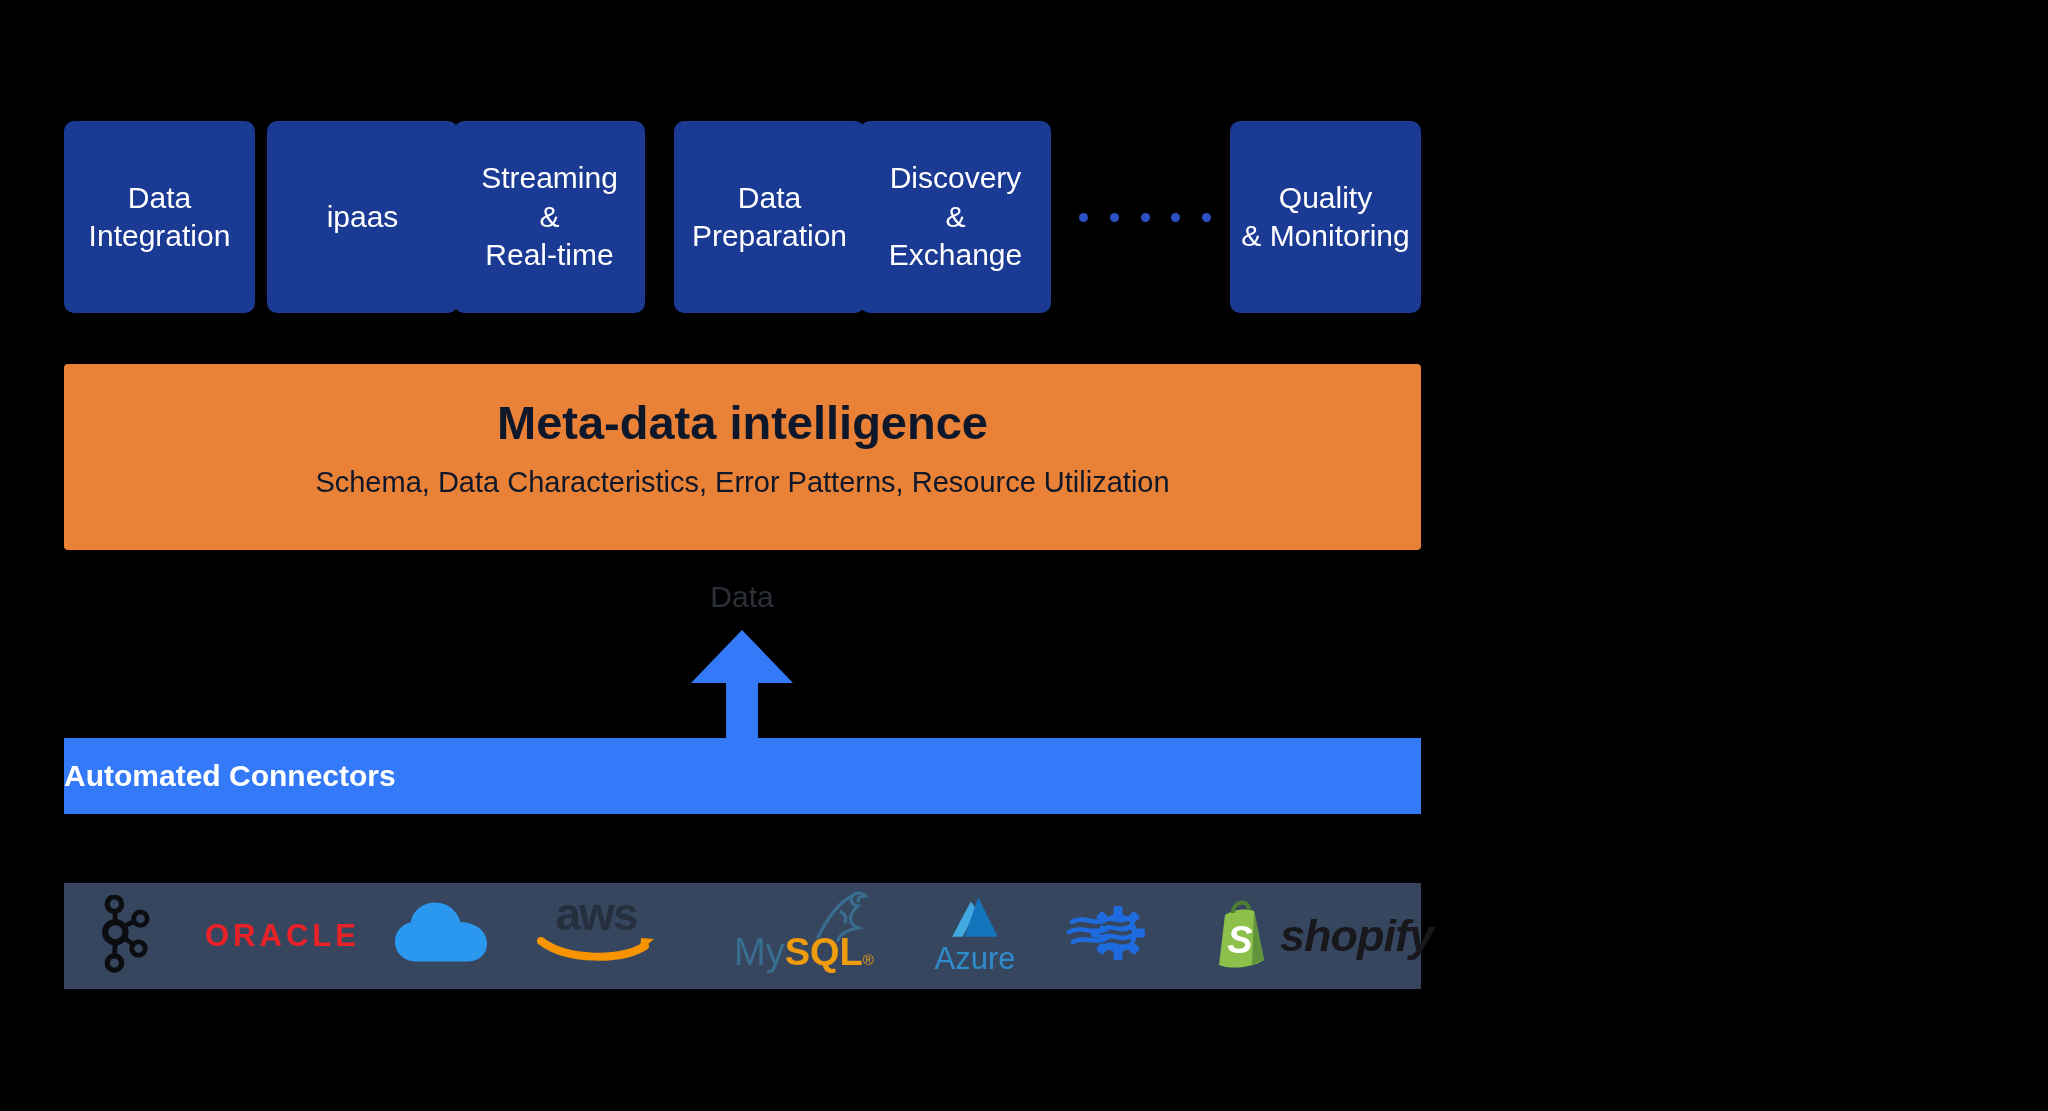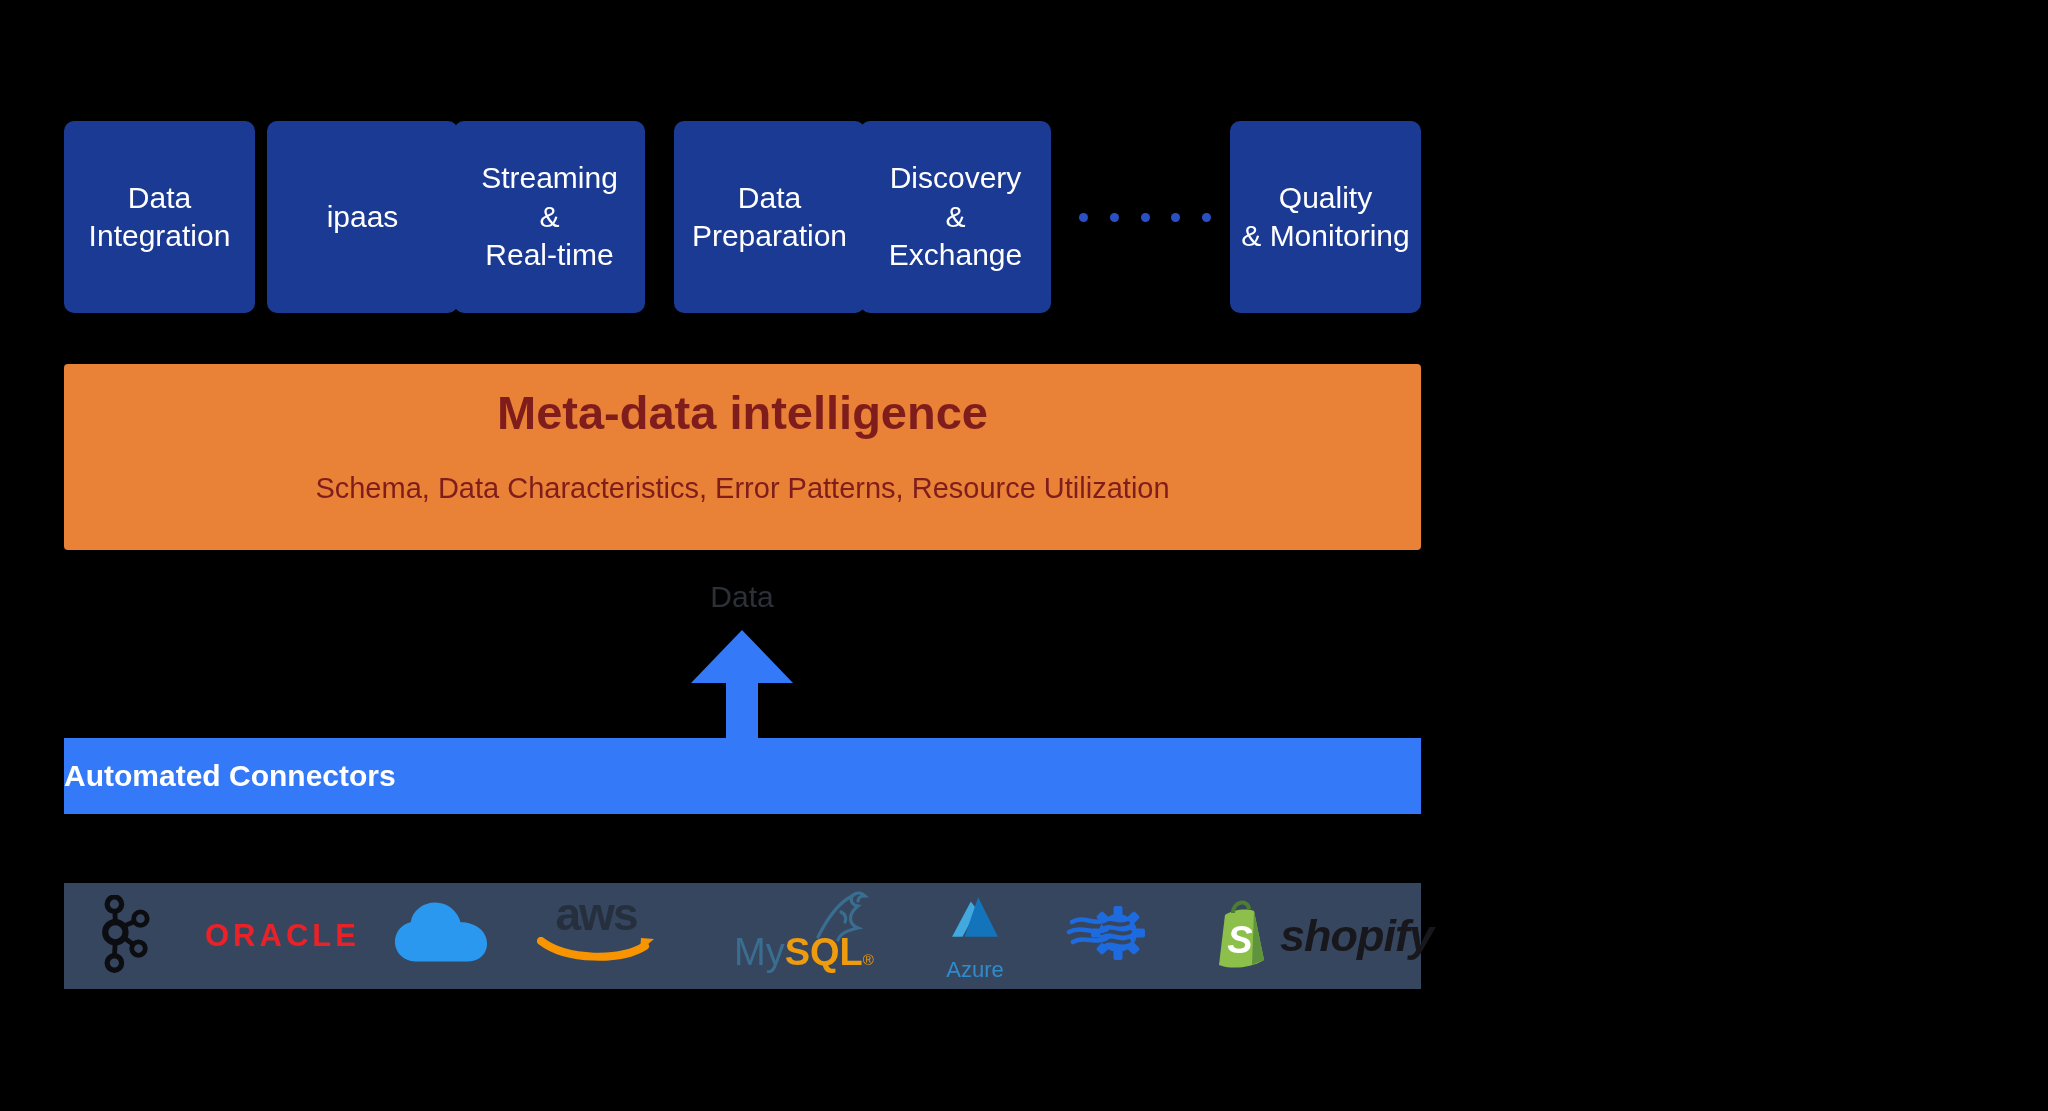--- a/index.html
+++ b/index.html
@@ -10,23 +10,23 @@
   .box{position:absolute;top:121px;width:191px;height:192px;background:var(--box_blue,#1b3a94);
        border-radius:10px;color:#fff;display:flex;align-items:center;justify-content:center;
        text-align:center;font-size:30px;line-height:1.28;white-space:pre-line;}
   .dots{position:absolute;left:1079px;top:121px;width:132px;height:192px;
         display:flex;align-items:center;justify-content:space-between;}
   .dot{width:9px;height:9px;border-radius:50%;background:var(--dot_blue,#2b50c4);}
 
   
   .meta{position:absolute;left:64px;top:364px;width:1357px;height:186px;background:var(--orange,#e98136);
         border-radius:4px;display:flex;flex-direction:column;align-items:center;box-sizing:border-box;
-        padding-top:22px;color:#7f1d1d;}
+        padding-top:32px;color:#0f172a;}
   .meta-title{font-size:47px;font-weight:700;line-height:1.15;}
-  .meta-sub{margin-top:32px;font-size:29px;font-weight:400;}
+  .meta-sub{margin-top:16px;font-size:29px;font-weight:400;}
 
   
   .data-label{position:absolute;left:642px;top:580px;width:200px;text-align:center;
               font-size:30px;color:var(--data_label,#2c3037);}
   .arrow-head{position:absolute;left:691px;top:630px;width:0;height:0;
               border-left:51px solid transparent;border-right:51px solid transparent;
               border-bottom:53px solid var(--bright_blue,#3379f8);}
   .arrow-shaft{position:absolute;left:726px;top:681px;width:32px;height:58px;
                background:var(--bright_blue,#3379f8);}
 
@@ -40,21 +40,21 @@
   .logo{position:absolute;}
   .oracle-text{font-size:31px;font-weight:800;letter-spacing:4px;color:var(--oracle_red,#ea2127);}
   .aws-wrap{left:471px;top:8px;width:122px;text-align:center;}
   .aws-text{font-size:46px;font-weight:800;letter-spacing:-2px;line-height:1;color:var(--aws_navy,#252f3e);}
   .mysql-wrap{left:666px;top:4px;width:160px;height:98px;}
   .mysql-text{position:absolute;left:4px;bottom:14px;font-size:38px;line-height:1;white-space:nowrap;}
   .mysql-my{color:var(--mysql_steel,#3a6e91);font-weight:500;}
   .mysql-sql{color:var(--mysql_orange,#ef9b0e);font-weight:800;}
   .mysql-r{color:var(--mysql_orange,#ef9b0e);font-size:15px;vertical-align:baseline;}
   .azure-wrap{left:869px;top:12px;width:84px;display:flex;flex-direction:column;align-items:center;}
-  .azure-text{margin-top:18px;font-size:22px;color:var(--azure_text,#2f8ccc);}
+  .azure-text{margin-top:2px;font-size:31px;color:var(--azure_text,#2f8ccc);}
   .shopify-wrap{left:1148px;top:12px;height:82px;display:flex;align-items:center;gap:10px;}
   .shopify-text{font-size:45px;font-weight:700;font-style:italic;letter-spacing:-1px;
                 color:var(--shopify_text,#17171c);}
 </style>
 </head>
 <body>
 
 <div class="canvas">
 
   <div>

